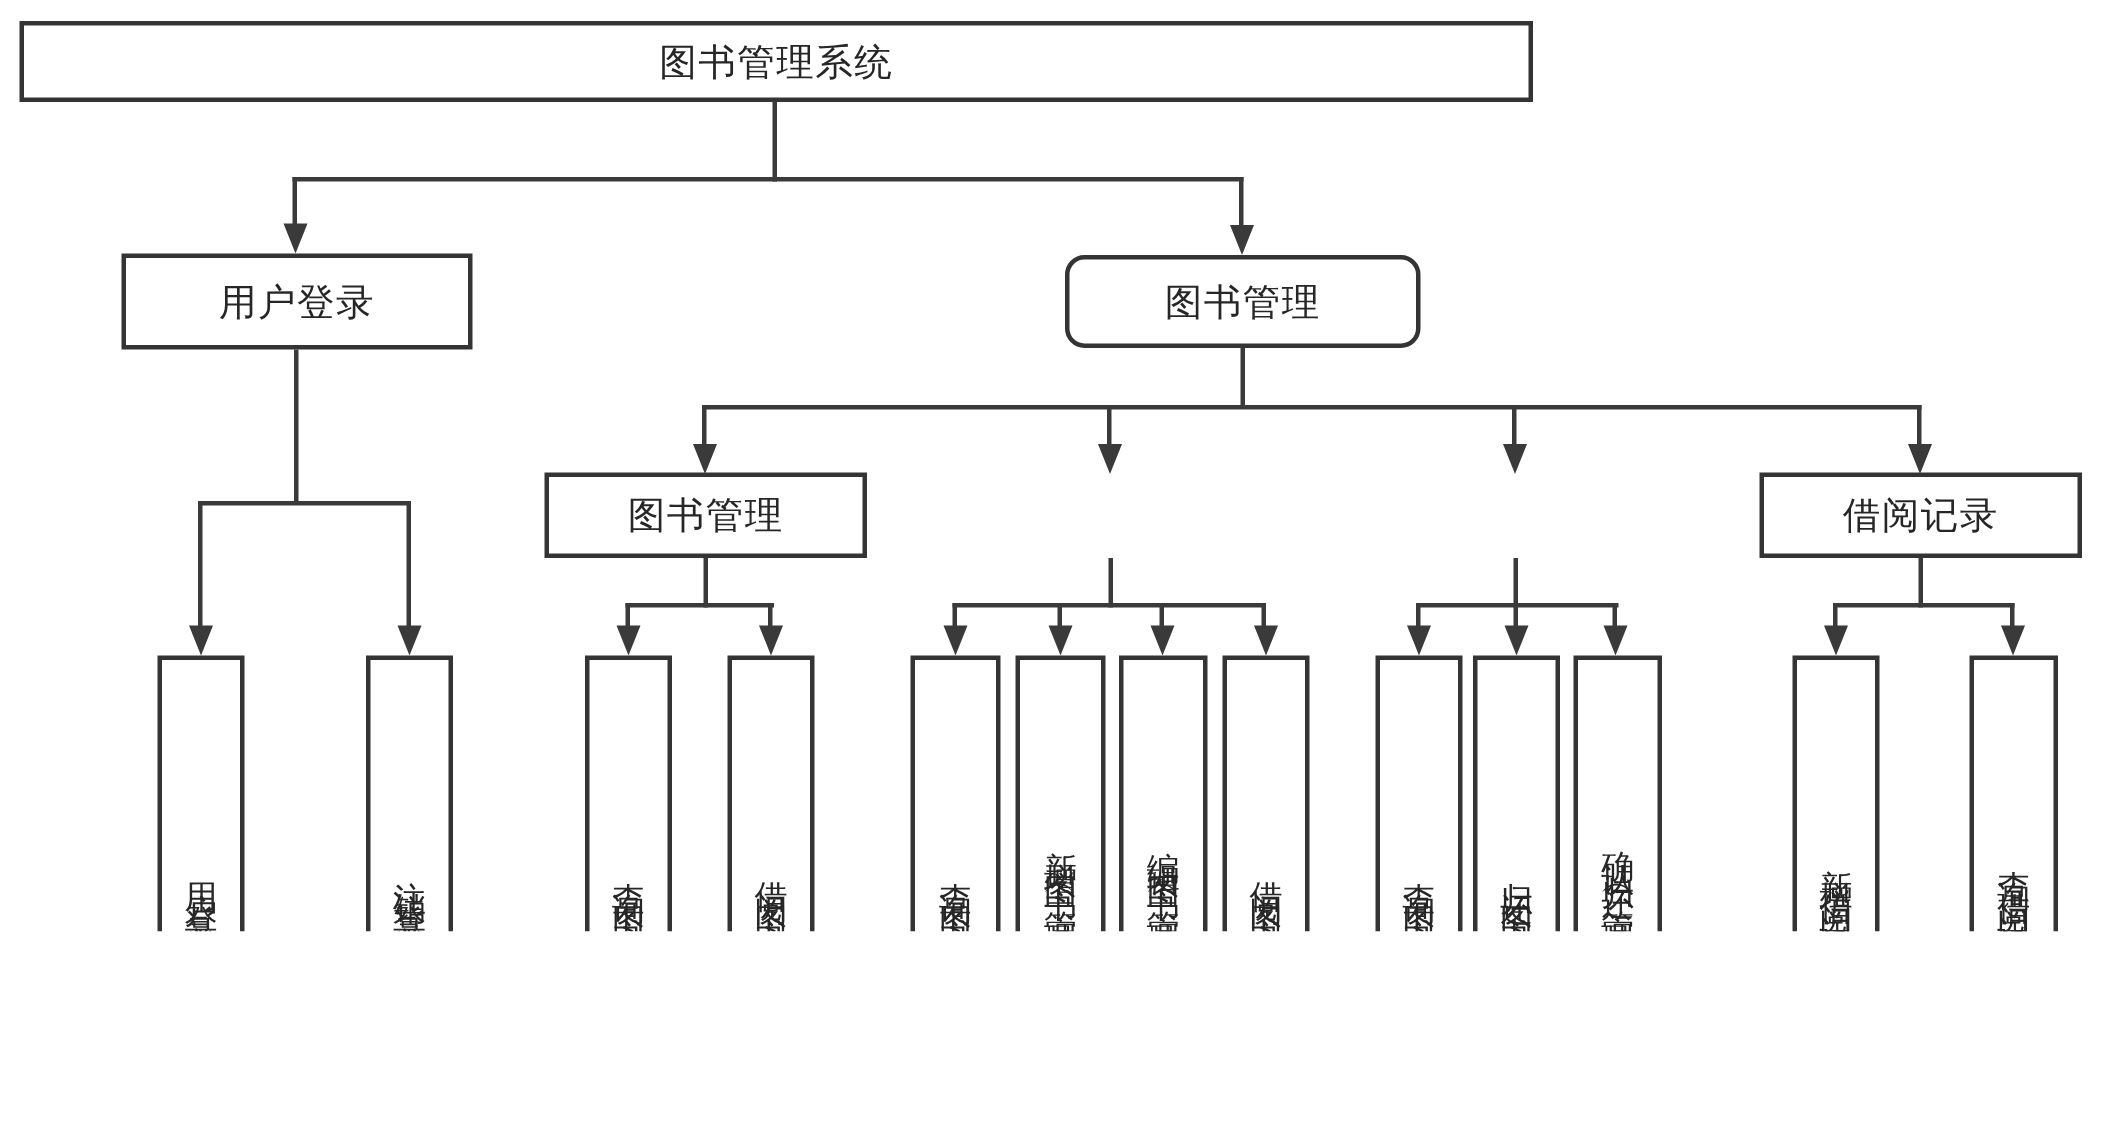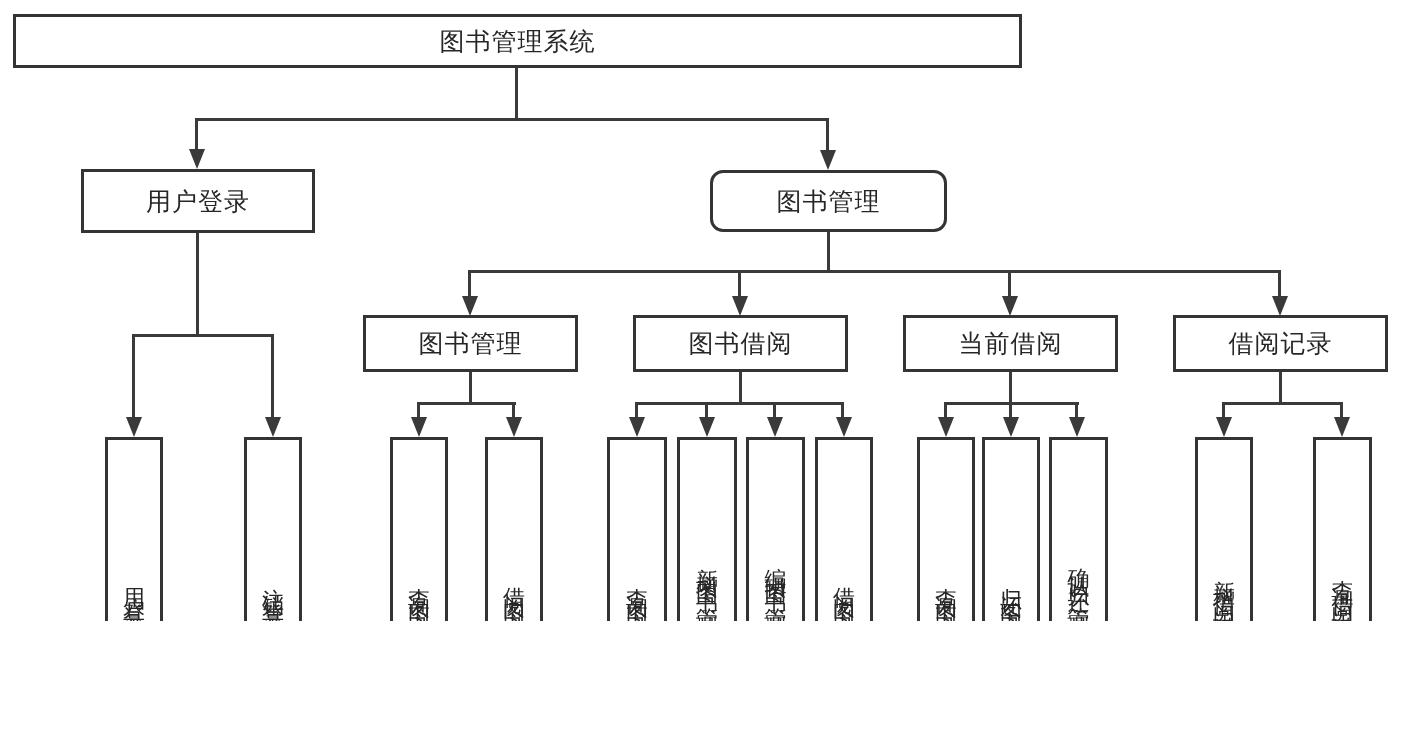--- a/index.html
+++ b/index.html
@@ -66,23 +66,21 @@
 <div class="canvas">
 
   <div class="node h" style="left:13px;top:14px;width:1009px;height:54px;">图书管理系统</div>
 
   <div class="node h" style="left:81px;top:169px;width:234px;height:64px;">用户登录</div>
 
   <div class="node h" style="left:710px;top:170px;width:237px;height:62px;border-radius:13px;">图书管理</div>
 
   <div class="node h" style="left:363px;top:315px;width:215px;height:57px;">图书管理</div>
 
-  <div class="node h" style="left:633px;top:315px;width:215px;height:57px;">图书借阅</div>
 
-  <div class="node h" style="left:903px;top:315px;width:215px;height:57px;">当前借阅</div>
 
   <div class="node h" style="left:1173px;top:315px;width:215px;height:57px;">借阅记录</div>
 
   <div class="node v" style="left:105px;top:437px;width:58px;height:298px;">用户登录</div>
 
   <div class="node v" style="left:244px;top:437px;width:58px;height:298px;">注销登录</div>
 
   <div class="node v" style="left:390px;top:437px;width:58px;height:298px;">查询图书</div>
 
   <div class="node v" style="left:485px;top:437px;width:58px;height:298px;">借阅图书</div>

